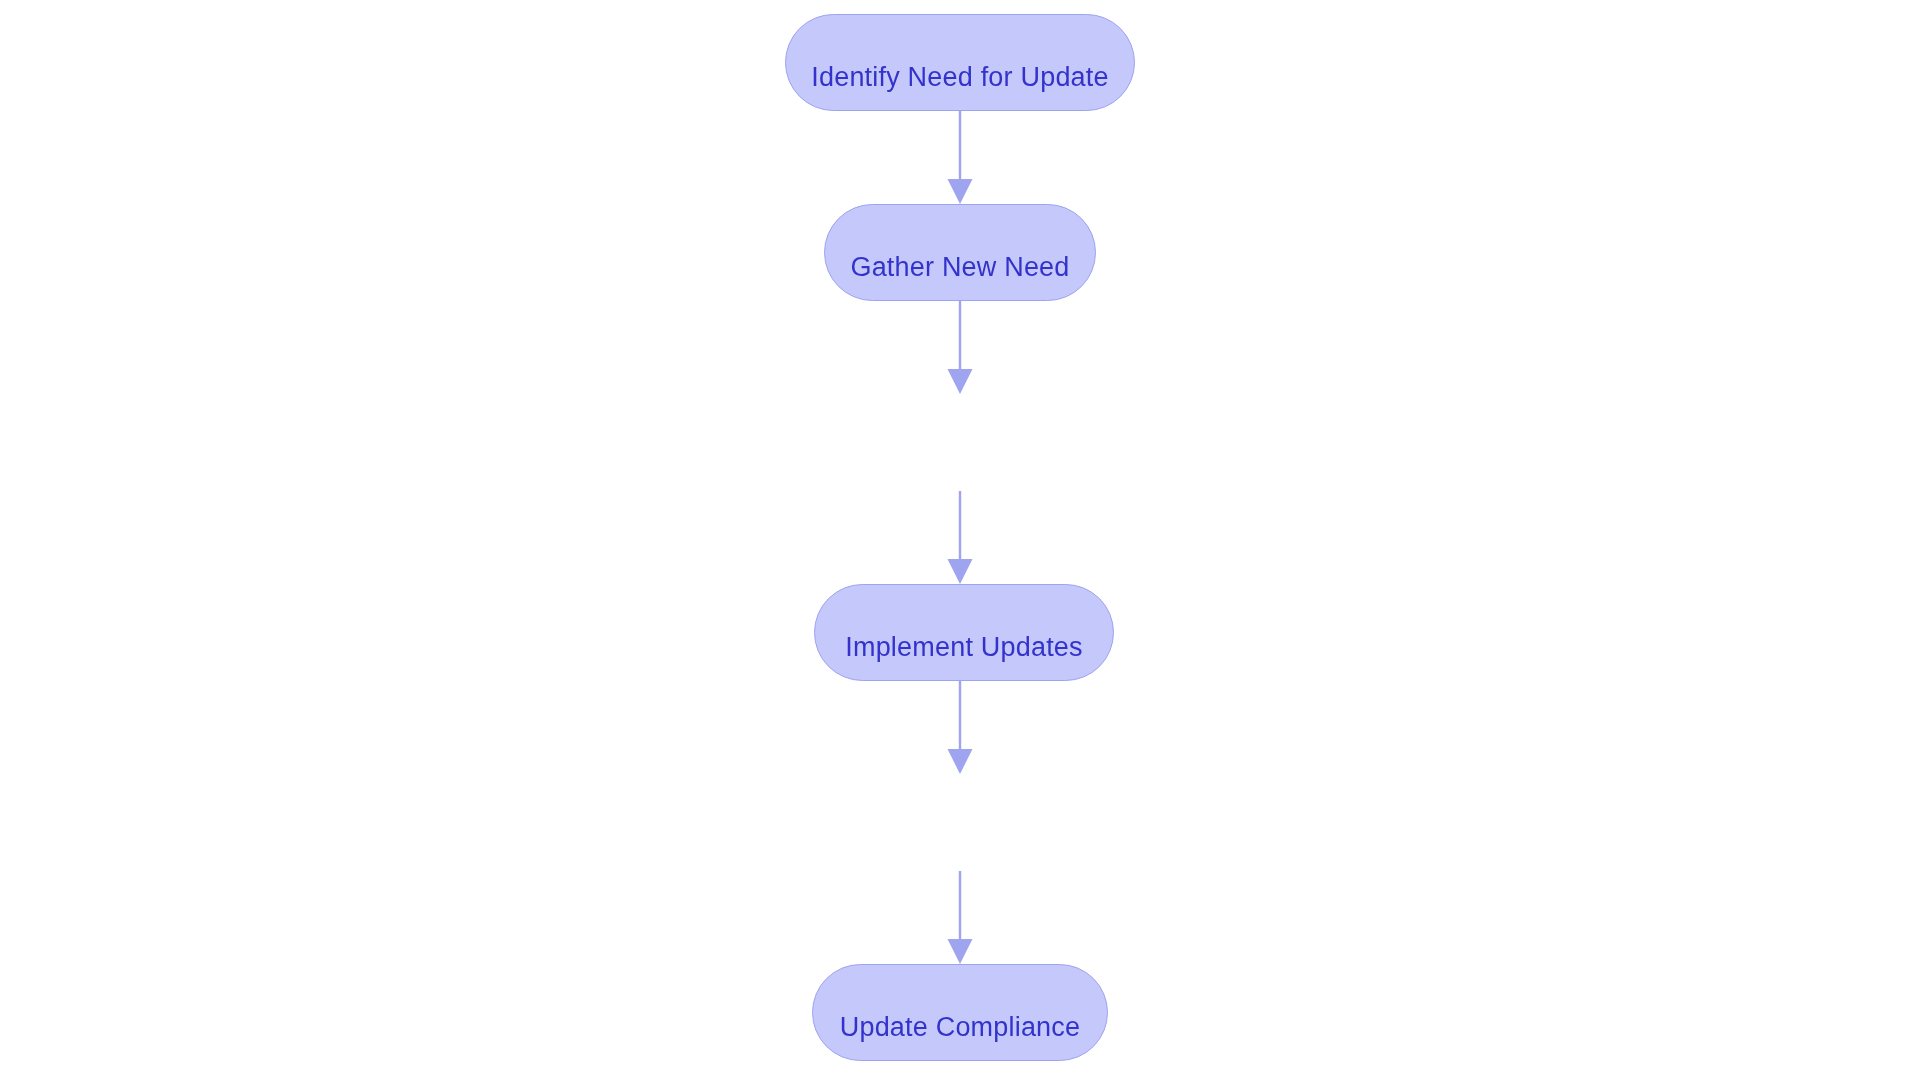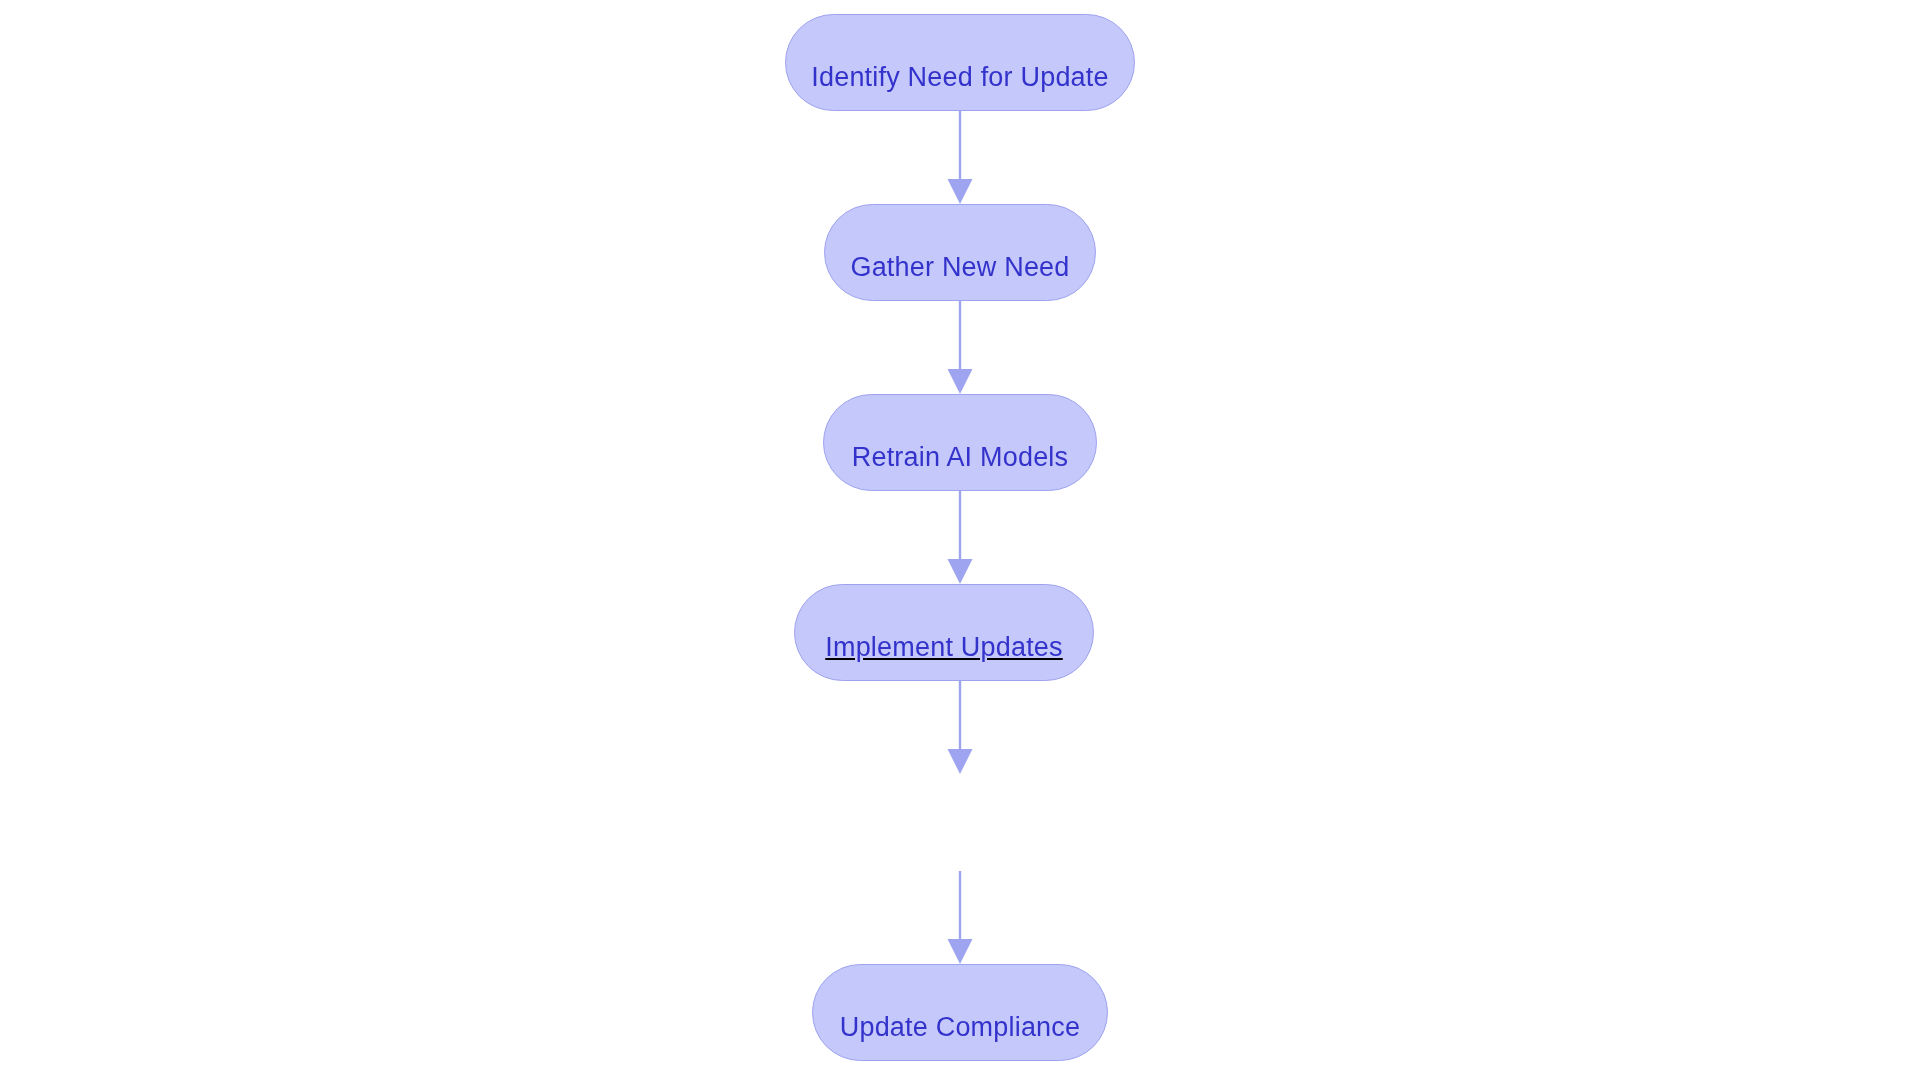--- a/index.html
+++ b/index.html
@@ -94,24 +94,21 @@
       </g>
     </svg>
 
   <div id="node-layer">
       <div class="flow-node" style="left: 960px; top: 14px; width: 350px;">
         <span class="flow-node-label">Identify Need for Update</span>
       </div>
       <div class="flow-node" style="left: 960px; top: 204px; width: 272px;">
         <span class="flow-node-label">Gather New Need</span>
       </div>
-      <div class="flow-node" style="left: 960px; top: 394px; width: 274px;">
-        <span class="flow-node-label">Retrain AI Models</span>
-      </div>
-      <div class="flow-node" style="left: 944px; top: 584px; width: 300px; text-decoration: underline;">
+      <div class="flow-node" style="left: 964px; top: 584px; width: 300px;">
         <span class="flow-node-label">Implement Updates</span>
       </div>
       <div class="flow-node" style="left: 960px; top: 964px; width: 296px;">
         <span class="flow-node-label">Update Compliance</span>
       </div>
     </div>
 
 </div>
 
 </body></html>

